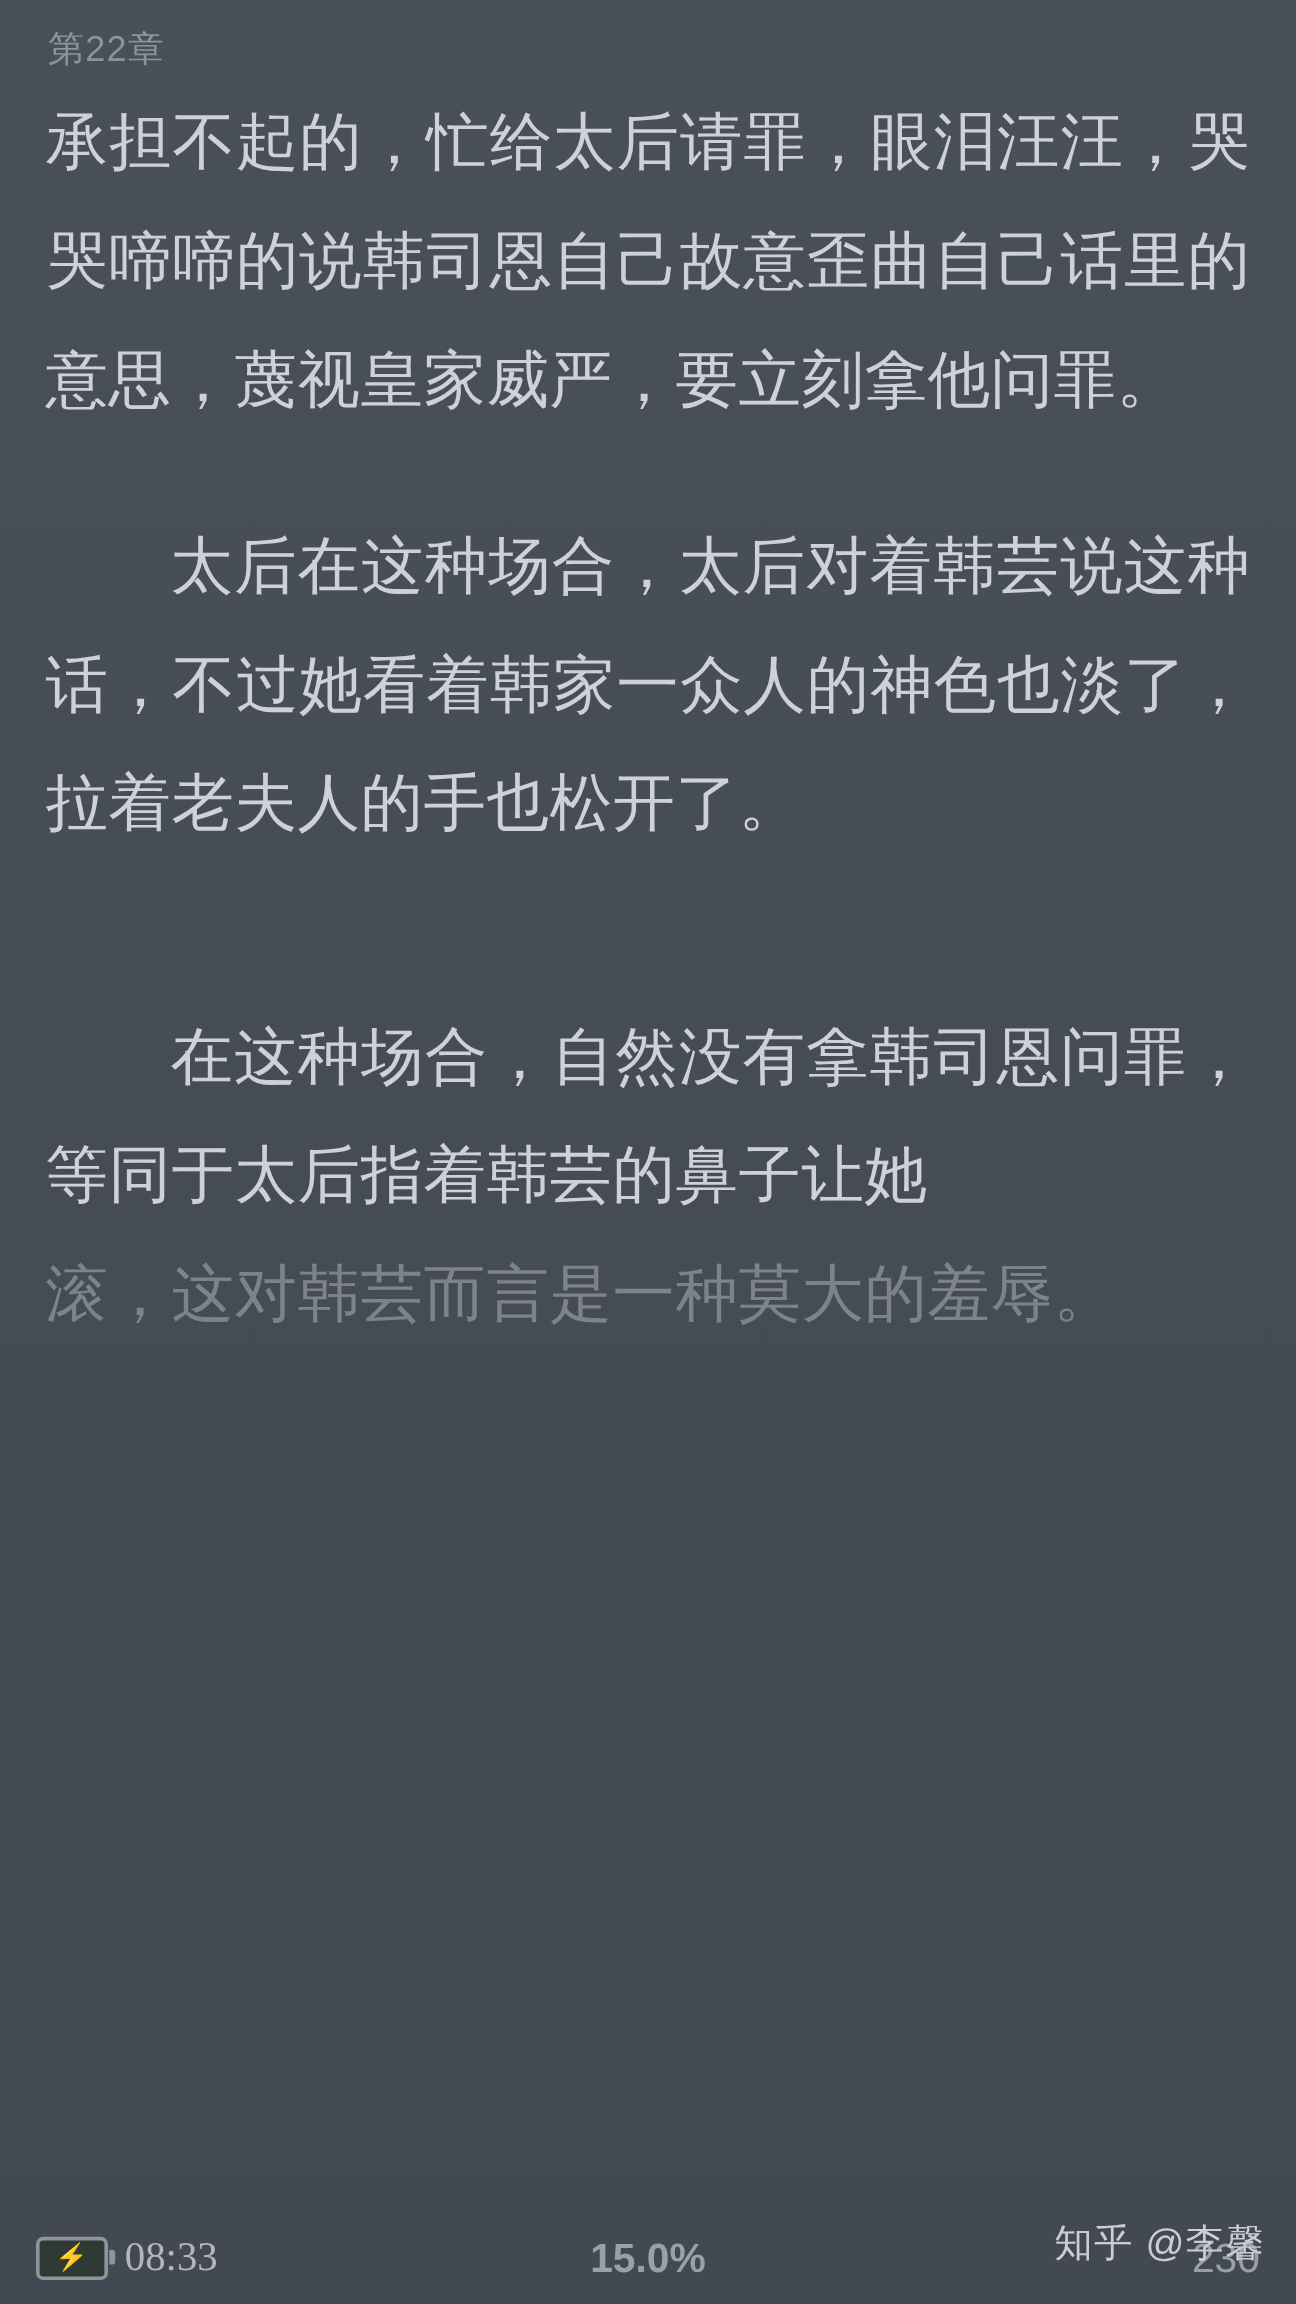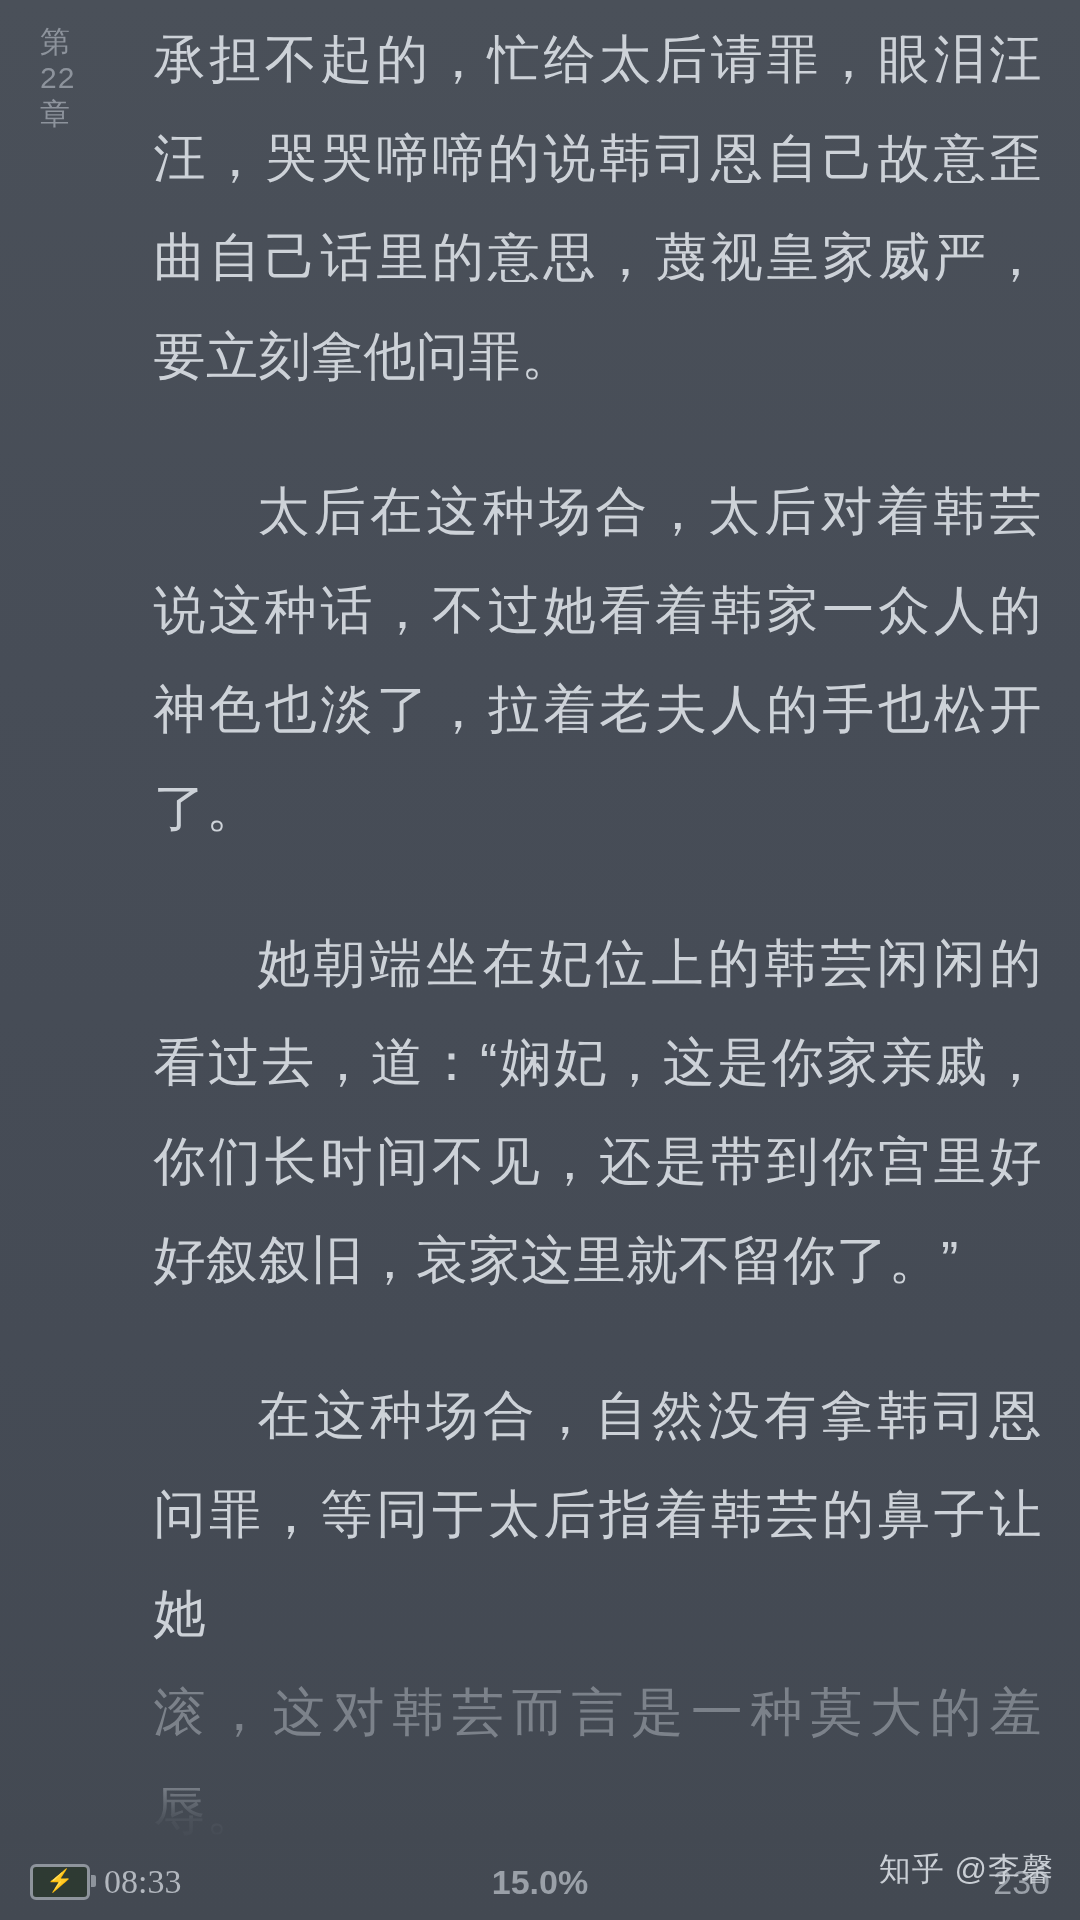--- a/index.html
+++ b/index.html
@@ -13,21 +13,21 @@
     font-family: "Liberation Sans", sans-serif;
     overflow: hidden;
     position: relative;
   }
   
   .reader {
     position: absolute;
     inset: 0;
     background: linear-gradient(180deg, #4a5059 0%, #474d57 35%, #454b55 70%, #434952 100%);
     display: flex;
-    flex-direction: row;
+    flex-direction: column;
   }
   .chapter-header {
     padding: 24px 40px 0 40px;
     font-size: 30px;
     color: #8d939c;
     letter-spacing: 1px;
     line-height: 1.2;
   }
   .content {
     flex: 1 1 auto;
@@ -148,21 +148,20 @@
 
 <div class="reader">
 
   <div class="chapter-header">第22章</div>
 
   <div class="content">
     <p class="para">承担不起的，忙给太后请罪，眼泪汪汪，哭哭啼啼的说韩司恩自己故意歪曲自己话里的意思，蔑视皇家威严，要立刻拿他问罪。</p>
     <div class="para-gap"></div>
     <p class="para indent">太后在这种场合，太后对着韩芸说这种话，不过她看着韩家一众人的神色也淡了，拉着老夫人的手也松开了。</p>
     <div class="para-gap"></div>
-    <p class="para indent">她朝端坐在妃位上的韩芸闲闲的看过去，道：“娴妃，这是你家亲戚，你们长时间不见，还是带到你宫里好好叙叙旧，哀家这里就不留你了。”</p>
     <div class="para-gap"></div>
     <p class="para indent">在这种场合，自然没有拿韩司恩问罪，等同于太后指着韩芸的鼻子让她</p>
     <p class="para fade">滚，这对韩芸而言是一种莫大的羞辱。</p>
   </div>
 
   <div class="bottom-mask"></div>
 
   <div class="footer">
     <div class="footer-left">
       <div class="battery">

